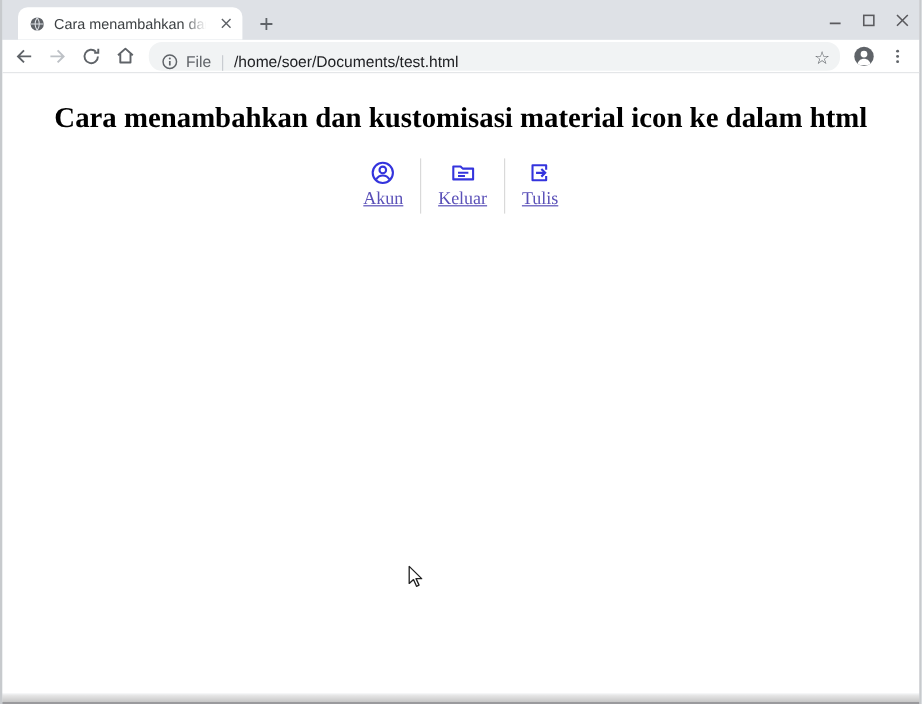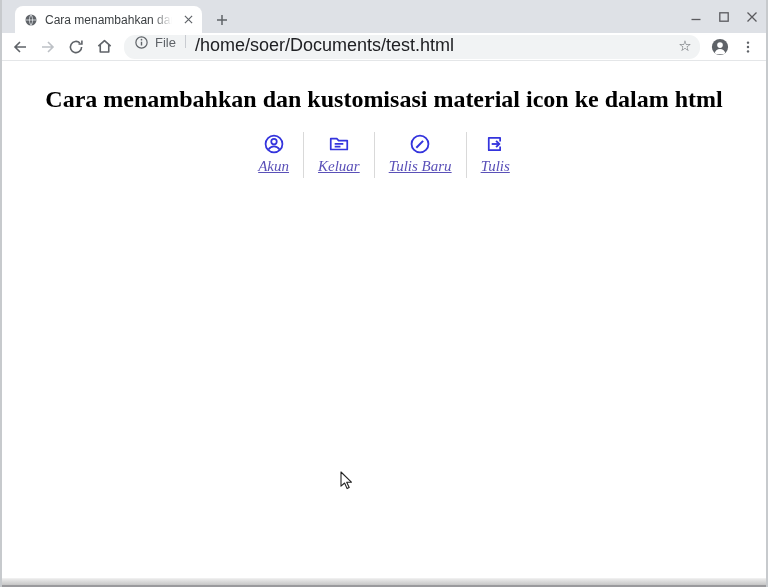--- a/index.html
+++ b/index.html
@@ -22,32 +22,32 @@
             display:flex; align-items:center; justify-content:center; }
   .winctl { position:absolute; right:6px; top:8px; display:flex; gap:11px; }
   .winctl span { width:17px; height:17px; display:flex; align-items:center; justify-content:center; }
 
   
   .toolbar { height:28px; background:#fff; display:flex; align-items:center; padding:0 6px;
              gap:4px; border-bottom:1px solid #e4e6e8; flex:0 0 auto; }
   .tbtn { width:24px; height:24px; display:flex; align-items:center; justify-content:center;
           border-radius:12px; flex:0 0 auto; }
   .omnibox { flex:1; height:24px; background:#f1f3f4; border-radius:11px; display:flex;
-             align-items:flex-start; padding:0 4px 0 10px; margin:0 4px; min-width:0; }
+             align-items:flex-end; padding:0 4px 0 10px; margin:0 4px; min-width:0; }
   .scheme { font-size:13px; color:#5f6368; margin:0 0 0 6px; }
   .ob-sep { width:1px; height:13px; background:#c9ccd1; margin:0 9px; }
-  .url { font-size:18px; color:#202124; white-space:nowrap; overflow:hidden; flex:1; }
+  .url { font-size:13px; color:#202124; white-space:nowrap; overflow:hidden; flex:1; }
   .star { font-size:15px; color:#5f6368; width:22px; height:22px; display:flex;
           align-items:center; justify-content:center; }
 
   
   .content { flex:1; background:#fff; position:relative; overflow:hidden; }
   h1 { margin-top:25px; text-align:center; font-family:"Liberation Serif", serif;
        font-size:24px; font-weight:bold; color:#000; letter-spacing:0; }
-  .icon-nav { display:flex; justify-content:center; align-items:flex-start; margin-top:19px;font-style:italic; }
+  .icon-nav { display:flex; justify-content:center; align-items:flex-start; margin-top:19px; }
   .nav-item { display:flex; flex-direction:column; align-items:center; padding:1px 14px 3px;
               cursor:pointer; }
   .nav-item + .nav-item { border-left:1px solid #d9d9d9; }
   .nav-label { font-family:"Liberation Serif", serif; font-size:15px; color:#5a50b8;
                text-decoration:underline; margin-top:3px; }
   .micon { width:22px; height:22px; }
 
   .cursor { position:absolute; left:338px; top:410px; width:13px; height:20px; }
 
   
@@ -168,27 +168,20 @@
       </div>
 
       <div class="nav-item">
         <svg class="micon" viewBox="0 0 24 24">
           <path d="M3 6.2 H9.6 L11.6 8.2 H21 V18 H3 Z" fill="none" stroke="#3434dd" stroke-width="1.9" stroke-linejoin="round"></path>
           <path d="M7.3 11.9 H16.7 M7.3 14.9 H13.6" stroke="#3434dd" stroke-width="1.9"></path>
         </svg>
         <a class="nav-label">Keluar</a>
       </div>
 
-      <div class="nav-item">
-        <svg class="micon" viewBox="0 0 24 24">
-          <circle cx="12" cy="12" r="9.2" fill="none" stroke="#3434dd" stroke-width="2"></circle>
-          <path d="M8 16 L15.4 8.6" stroke="#3434dd" stroke-width="2.2"></path>
-        </svg>
-        <a class="nav-label">Tulis Baru</a>
-      </div>
 
       <div class="nav-item">
         <svg class="micon" viewBox="0 0 24 24">
           <path d="M17.6 9.2 V5.2 H5.2 V18.8 H17.6 V14.8" fill="none" stroke="#3434dd" stroke-width="1.9" stroke-linejoin="round"></path>
           <path d="M8.4 12 H16" stroke="#3434dd" stroke-width="2"></path>
           <path d="M13.2 8.5 L16.7 12 L13.2 15.5" fill="none" stroke="#3434dd" stroke-width="2"></path>
         </svg>
         <a class="nav-label">Tulis</a>
       </div>
 

